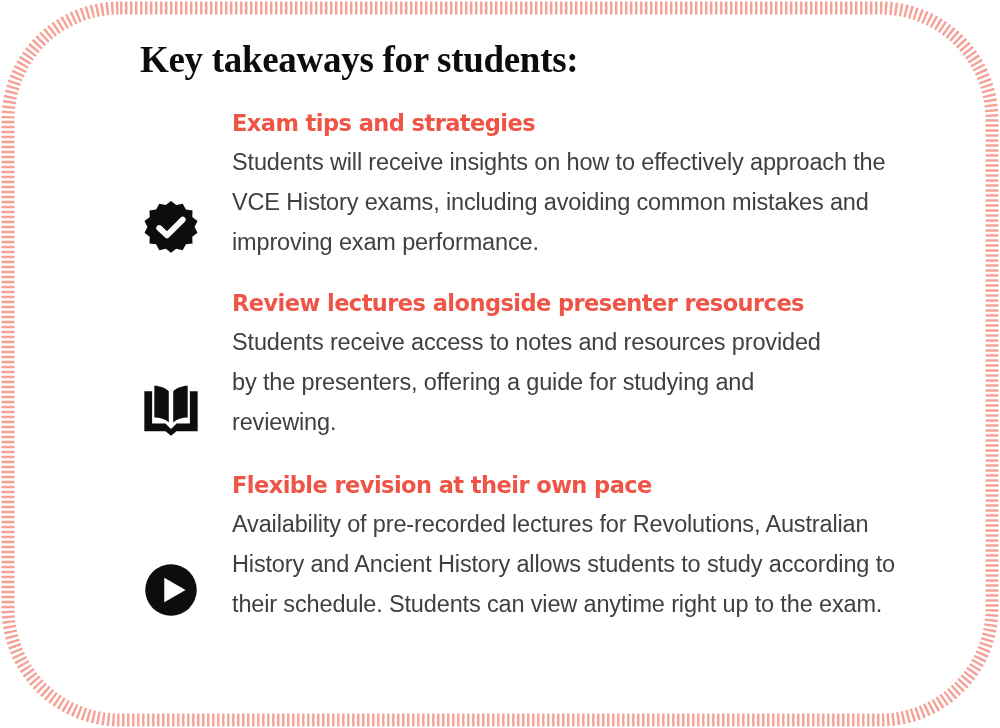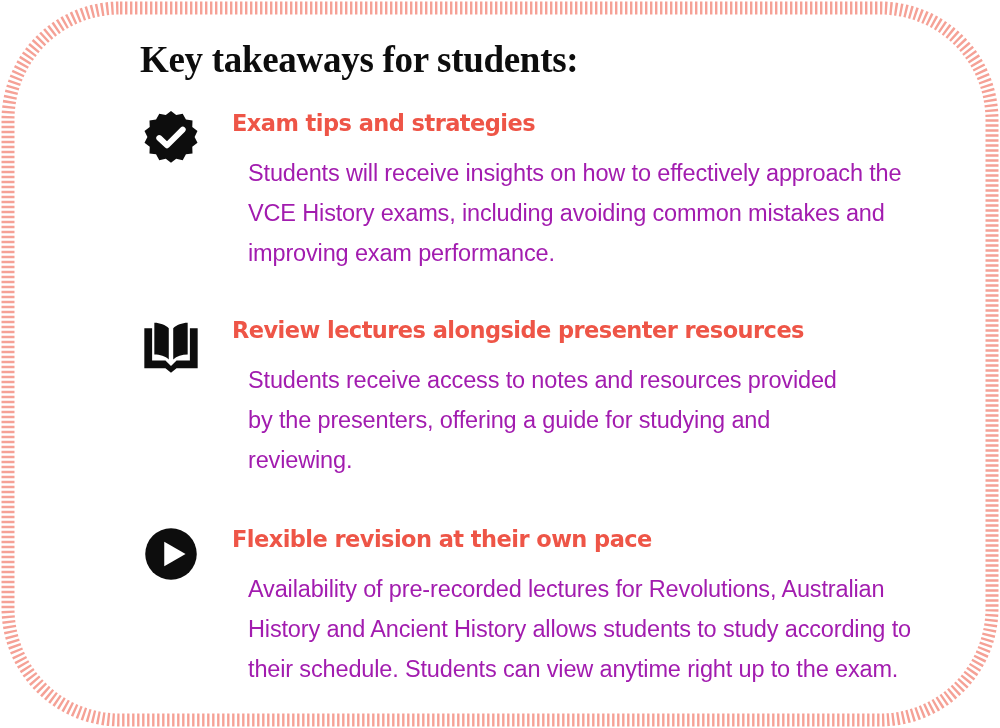--- a/index.html
+++ b/index.html
@@ -48,21 +48,21 @@
     font-size: 37px;
     line-height: 44px;
     letter-spacing: -0.3px;
     color: #0d0d0d;
     margin: 0 0 26px 0;
     white-space: nowrap;
   }
 
   .takeaway {
     display: flex;
-    align-items: flex-start;
+    align-items: flex-end;
     margin-bottom: 28px;
   }
   .takeaway:last-child { margin-bottom: 0; }
 
   .takeaway-icon {
     flex: 0 0 62px;
     width: 62px;
     height: 62px;
     margin-right: 30px;
     margin-top: 2px;
@@ -88,22 +88,22 @@
     margin: 0 0 5px 0;
     white-space: nowrap;
   }
 
   .takeaway-text {
     font-family: "Liberation Sans", sans-serif;
     font-weight: normal;
     font-size: 23.5px;
     line-height: 40px;
     letter-spacing: -0.15px;
-    color: #a21caf;
-    margin: 16px;
+    color: #404040;
+    margin: 0;
     max-width: 700px;
   }
 
   
   #takeaway-0 .takeaway-text { max-width: 660px; }
   #takeaway-1 .takeaway-text { max-width: 668px; }
   #takeaway-2 .takeaway-text { max-width: 600px; }
 
   
   #takeaway-0 { margin-bottom: 26px; }

